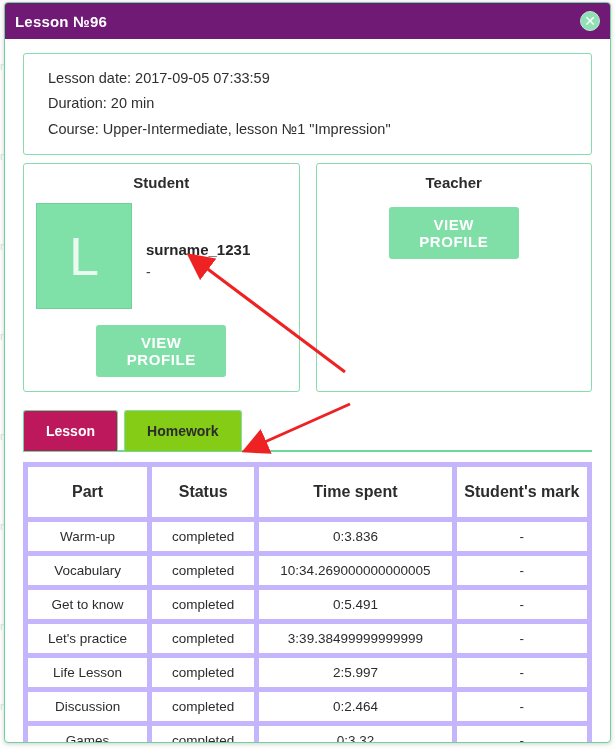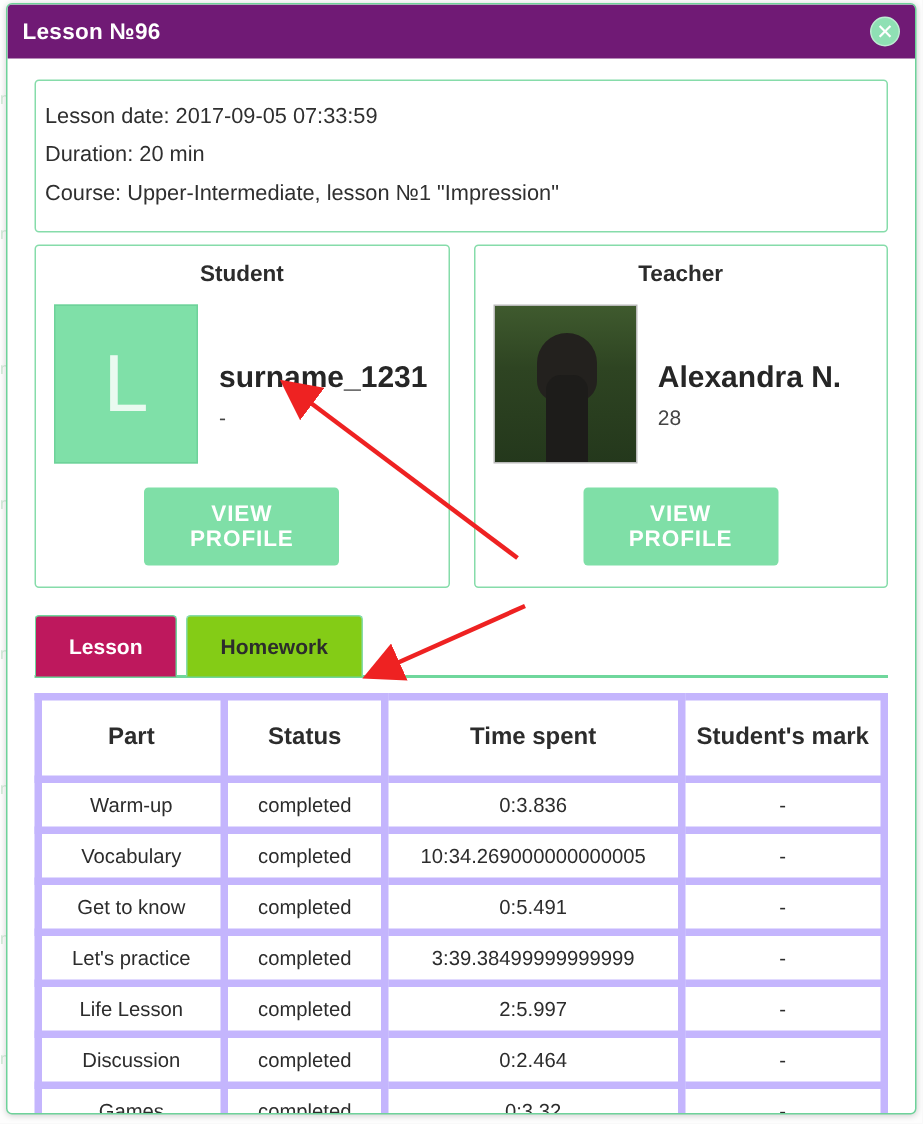--- a/index.html
+++ b/index.html
@@ -72,21 +72,21 @@
     cursor: pointer;
     box-sizing: border-box;
   }
   .modal-body {
     padding: 14px 18px 0 18px;
     box-sizing: border-box;
   }
   .info-box {
     border: 1px solid #86dcaa;
     border-radius: 3px;
-    padding: 12px 6px;
+    padding: 12px 24px;
     font-size: 14.5px;
     color: #2f2f2f;
     line-height: 1.75;
   }
   .cards {
     display: flex;
     gap: 16px;
     margin-top: 8px;
   }
   .card {
@@ -143,21 +143,21 @@
   }
   .avatar-photo:before {
     content: "";
     position: absolute;
     left: 28px; top: 18px;
     width: 40px; height: 46px;
     background: #23211e;
     border-radius: 20px 20px 14px 14px;
   }
   .person-name {
-    font-size: 20px;
+    font-size: 15px;
     font-weight: bold;
     color: #262626;
     margin-top: 38px;
   }
   .person-sub {
     font-size: 14px;
     color: #444;
     margin-top: 6px;
   }
   .view-profile {
@@ -275,27 +275,20 @@
             <div>
               <div class="person-name">surname_1231</div>
               <div class="person-sub">-</div>
             </div>
           </div>
           <button class="view-profile">VIEW PROFILE</button>
         </div>
 
         <div class="card">
           <div class="card-title">Teacher</div>
-          <div class="card-row">
-            <div class="avatar-photo"></div>
-            <div>
-              <div class="person-name">Alexandra N.</div>
-              <div class="person-sub">28</div>
-            </div>
-          </div>
           <button class="view-profile">VIEW PROFILE</button>
         </div>
 
       </div>
 
       <div class="tabs">
         <div class="tab active">Lesson</div>
         <div class="tab">Homework</div>
       </div>
       <div class="tab-underline"></div>

